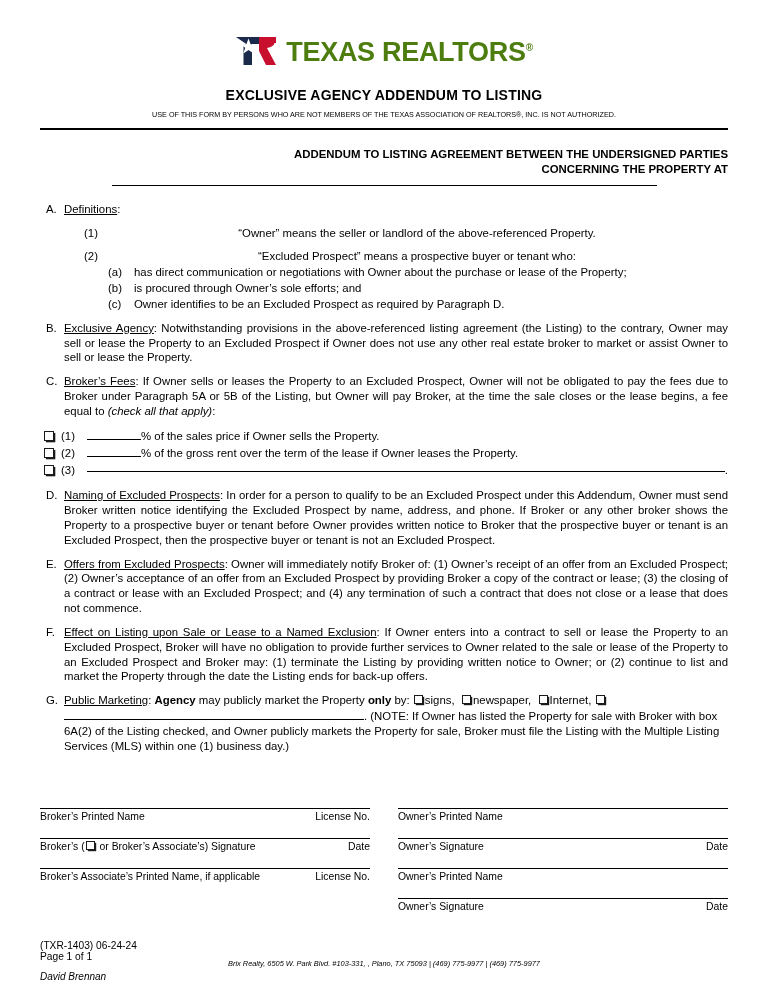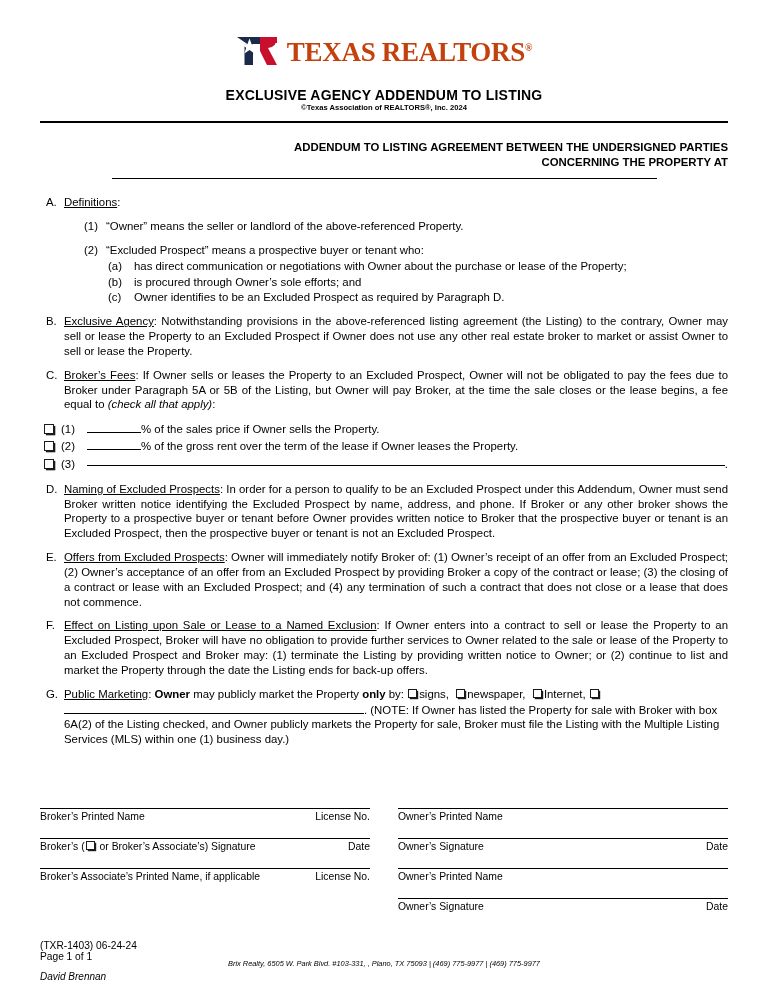--- a/index.html
+++ b/index.html
@@ -34,25 +34,25 @@
     justify-content: center;
     gap: 9px;
     height: 34px;
   }
   .logo-mark {
     width: 42px;
     height: 32px;
     display: block;
   }
   .logo-text {
-    font-family: Liberation Serif, serif;
+    font-family: Liberation Sans, sans-serif;
     font-weight: bold;
     font-size: 27px;
     letter-spacing: -0.3px;
-    color: #c2410c;
+    color: #4d7c0f;
     line-height: 1;
     position: relative;
     top: 1px;
   }
   .logo-text .reg {
     font-size: 10px;
     vertical-align: super;
     font-weight: bold;
   }
 
@@ -125,21 +125,21 @@
 
   .sub {
     display: flex;
     align-items: flex-start;
     margin-top: 9px;
     padding-left: 20px;
   }
   .sub-num {
     flex: 0 0 22px;
   }
-  .sub-txt { flex: 1; }
+  .sub-txt { flex: 1; text-align: center; }
 
   .subsub {
     display: flex;
     align-items: flex-start;
     padding-left: 44px;
     margin-top: 1px;
   }
   .subsub-num { flex: 0 0 26px; }
   .subsub-txt { flex: 1; }
 
@@ -267,21 +267,21 @@
         <path d="M1 2 L24 2 L24 9 L17 9 L17 30 L8.5 30 L8.5 9 L1 9 Z" fill="#1B2A4A"></path>
         <path d="M1 2 L12 9.5 L1 9.5 Z" fill="#ffffff"></path>
         <path d="M24 2 L41 2 Q41 12 32 13 L41 30 L31 30 L24 16 Z" fill="#C8102E"></path>
         <path d="M24 2 L41 2 L41 8 L24 8 Z" fill="#C8102E"></path>
         <path d="M13.5 3.5 L15.6 9.2 L21.6 9.2 L16.8 12.8 L18.6 18.6 L13.5 15.1 L8.4 18.6 L10.2 12.8 L5.4 9.2 L11.4 9.2 Z" fill="#ffffff"></path>
       </svg>
       <span class="logo-text"><span>TEXAS REALTORS</span><span class="reg">®</span></span>
     </div>
 
     <div class="form-title">EXCLUSIVE AGENCY ADDENDUM TO LISTING</div>
-    <div class="copyright-note">©Texas Association of REALTORS®, Inc. 2024</div>
+    <div class="usage-note">USE OF THIS FORM BY PERSONS WHO ARE NOT MEMBERS OF THE TEXAS ASSOCIATION OF REALTORS®, INC. IS NOT AUTHORIZED.</div>
   </div>
 
   <hr class="rule-thick">
 
   <div class="addendum-head">
     <div>ADDENDUM TO LISTING AGREEMENT BETWEEN THE UNDERSIGNED PARTIES</div>
     <div>CONCERNING THE PROPERTY AT</div>
   </div>
   <div class="property-line"></div>
 
@@ -353,21 +353,21 @@
       <div class="clause-body"><u class="hdg">Offers from Excluded Prospects</u><span>:  Owner will immediately notify Broker of: (1) Owner’s receipt of an offer from an Excluded Prospect; (2) Owner’s acceptance of an offer from an Excluded Prospect by providing Broker a copy of the contract or lease; (3) the closing of a contract or lease with an Excluded Prospect; and (4) any termination of such a contract that does not close or a lease that does not commence.</span></div>
     </div>
 
     <div class="clause">
       <div class="clause-letter">F.</div>
       <div class="clause-body"><u class="hdg">Effect on Listing upon Sale or Lease to a Named Exclusion</u><span>:  If Owner enters into a contract to sell or lease the Property to an Excluded Prospect, Broker will have no obligation to provide further services to Owner related to the sale or lease of the Property to an Excluded Prospect and Broker may: (1) terminate the Listing by providing written notice to Owner; or (2) continue to list and market the Property through the date the Listing ends for back-up offers.</span></div>
     </div>
 
     <div class="clause">
       <div class="clause-letter">G.</div>
-      <div class="clause-body nojust"><u class="hdg">Public Marketing</u><span>: </span><b>Owner</b><span> may publicly market the Property </span><b>only</b><span> by: </span><span class="cb-inline"></span><span>signs,</span>&nbsp;&nbsp;<span class="cb-inline"></span><span>newspaper,</span>&nbsp;&nbsp;<span class="cb-inline"></span><span>Internet,</span>
+      <div class="clause-body nojust"><u class="hdg">Public Marketing</u><span>: </span><b>Agency</b><span> may publicly market the Property </span><b>only</b><span> by: </span><span class="cb-inline"></span><span>signs,</span>&nbsp;&nbsp;<span class="cb-inline"></span><span>newspaper,</span>&nbsp;&nbsp;<span class="cb-inline"></span><span>Internet,</span>
         <span class="cb-inline"></span><span class="blank-g"></span><span>.  (NOTE: If Owner has listed the Property for sale with Broker with box 6A(2) of the Listing checked, and Owner publicly markets the Property for sale, Broker must file the Listing with the Multiple Listing Services (MLS) within one (1) business day.)</span>
       </div>
     </div>
 
   </div>
 
   <div class="sigblock">
 
     <div class="sigcol left">
       <div class="sigline"></div>

